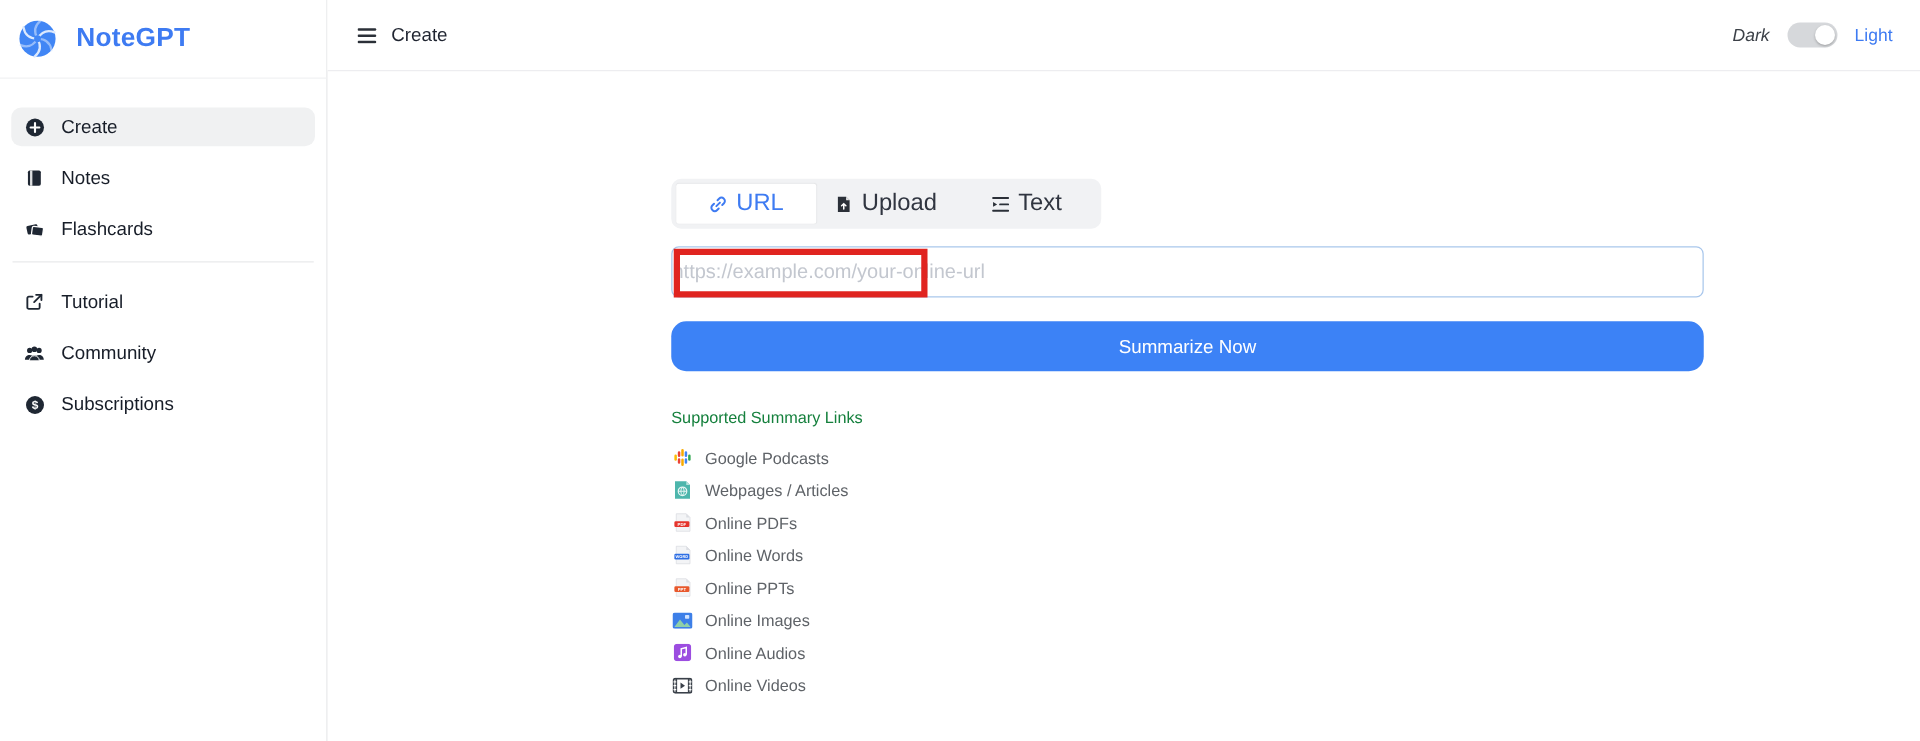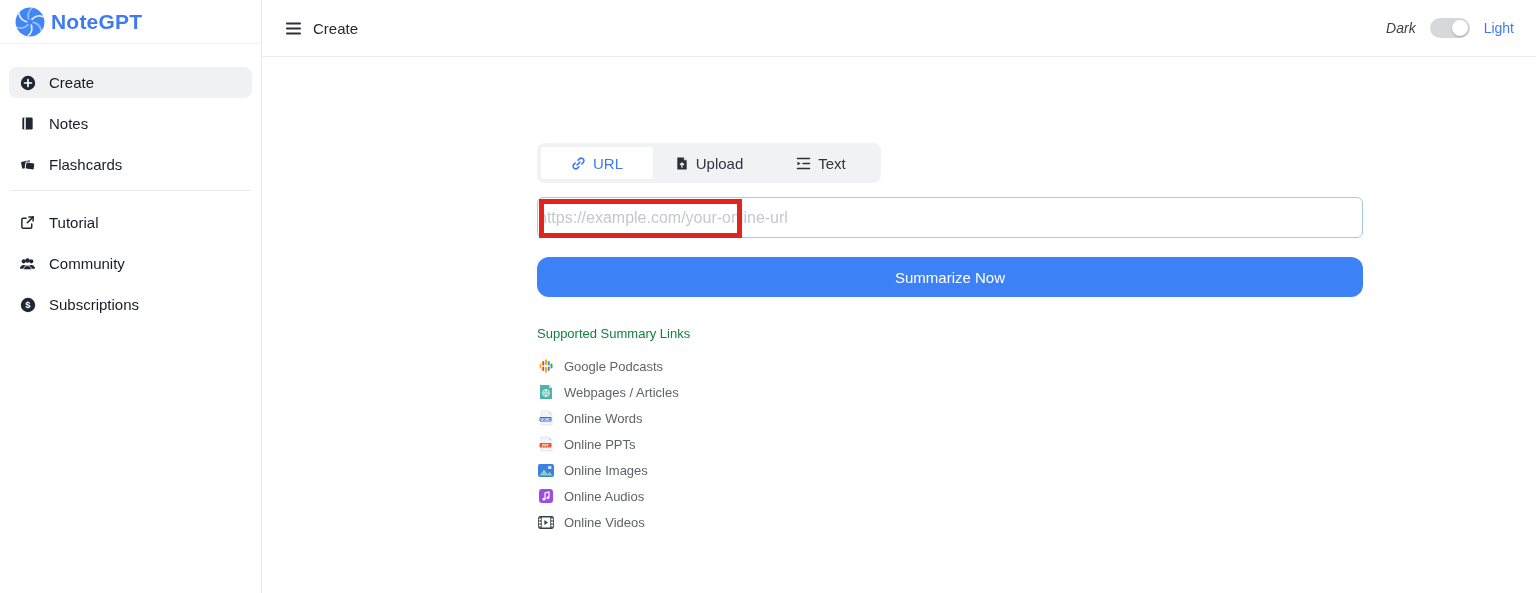--- a/index.html
+++ b/index.html
@@ -2,42 +2,42 @@
 <html><head>
 <meta charset="utf-8">
 <style>
   * { margin:0; padding:0; box-sizing:border-box; }
   html,body { background:#fff; }
   body { font-family:"Liberation Sans", sans-serif; }
   .page { position:relative; width:1536px; height:593px; background:#fff; overflow:hidden; }
 
   
   .sidebar { position:absolute; left:0; top:0; width:262px; height:593px; background:#fff; border-right:1px solid #e9eaec; }
-  .logo-row { height:44px; display:flex; align-items:center; gap:4px; padding-left:13px; border-bottom:1px solid #f1f2f4; }
+  .logo-row { height:63px; display:flex; align-items:center; gap:14px; padding-left:13px; border-bottom:1px solid #f1f2f4; }
   .logo-text { font-size:21px; font-weight:700; color:#3E7BF2; letter-spacing:.2px; }
   .menu { padding:23px 9px 0 9px; }
   .menu-item { height:31px; display:flex; align-items:center; gap:13px; padding:0 10px; margin-bottom:10px; border-radius:8px; color:#171d28; font-size:15px; cursor:pointer; }
   .menu-item.active { background:#f0f1f2; }
   .menu-item .mi { width:17px; height:17px; flex:0 0 17px; display:flex; align-items:center; justify-content:center; }
   .side-divider { height:1px; background:#e9eaec; margin:8px 1px 16px 1px; }
 
   
   .header { position:absolute; left:262px; top:0; width:1274px; height:57px; background:#fff; border-bottom:1px solid #ededf0; display:flex; align-items:center; justify-content:space-between; padding:0 22px 0 24px; }
   .header-left { display:flex; align-items:center; gap:11px; }
   .header-title { font-size:15px; color:#1f2430; }
   .header-right { display:flex; align-items:center; gap:14px; font-size:14px; }
   .dark-label { color:#3c4148;font-style:italic; }
   .light-label { color:#3E7BF2; }
   .toggle { position:relative; width:40px; height:20px; border-radius:10px; background:#d6d8db; cursor:pointer; }
   .toggle-knob { position:absolute; right:2px; top:2px; width:16px; height:16px; border-radius:50%; background:#fff; box-shadow:0 1px 2px rgba(0,0,0,.25); }
 
   
   .content { position:absolute; left:537px; top:143px; width:826px; }
   .tabs { width:344px; height:40px; background:#f1f2f4; border-radius:8px; padding:4px; display:flex; }
-  .tab { flex:1; height:32px; display:flex; align-items:center; justify-content:center; gap:7px; font-size:15px; color:#303540; border-radius:2px; cursor:pointer; }
+  .tab { flex:1; height:32px; display:flex; align-items:center; justify-content:center; gap:7px; font-size:19px; color:#303540; border-radius:2px; cursor:pointer; }
   .tab.active { background:#fff; color:#3E7BF2; box-shadow:0 0 1px rgba(0,0,0,.06); }
   .url-input { margin-top:14px; width:826px; height:41px; border:1px solid #a9c7ec; border-radius:6px; padding:0 0; font-size:16px; color:#333; outline:none; font-family:"Liberation Sans", sans-serif; }
   .url-input::placeholder { color:#c3c7cf; }
   .summarize-btn { margin-top:19px; width:826px; height:40px; background:#3C82F6; border:none; border-radius:12px; color:#fff; font-size:15px; cursor:pointer; font-family:"Liberation Sans", sans-serif; }
   .supported-title { margin-top:29px; font-size:13px; color:#15803d; }
   .supported-list { margin-top:12px; }
   .supported-item { height:26px; display:flex; align-items:center; gap:10px; font-size:13px; color:#5f6368; }
   .supported-item .li { width:17px; height:17px; flex:0 0 17px; display:flex; align-items:center; justify-content:center; }
 
   
@@ -215,20 +215,31 @@
           <svg width="14" height="16" viewBox="0 0 14 16">
               <path d="M1 1h9l3 3v11H1z" fill="#4DB6AC"></path>
               <path d="M10 1v3h3" fill="#b7e2dd"></path>
               <circle cx="7" cy="9" r="3.4" fill="none" stroke="#e6f5f3" stroke-width="1"></circle>
               <path d="M3.6 9h6.8M7 5.6a5.5 5.5 0 0 1 0 6.8M7 5.6a5.5 5.5 0 0 0 0 6.8" fill="none" stroke="#e6f5f3" stroke-width=".8"></path>
             </svg>
         </span>
         <span>Webpages / Articles</span>
       </div>
 
+      <div class="supported-item">
+        <span class="li">
+          <svg width="14" height="16" viewBox="0 0 14 16">
+              <path d="M2 1h8l3 3v11H2z" fill="#f3f4f6" stroke="#d9dbe0" stroke-width=".6"></path>
+              <path d="M10 1v3h3" fill="#dcdee3"></path>
+              <rect x="0.5" y="7" width="12" height="4.6" rx="1" fill="#E5342C"></rect>
+              <text x="6.5" y="10.5" text-anchor="middle" font-size="3.4" font-family="Liberation Sans, sans-serif" font-weight="bold" fill="#fff">PDF</text>
+            </svg>
+        </span>
+        <span>Online PDFs</span>
+      </div>
 
       <div class="supported-item">
         <span class="li">
           <svg width="14" height="16" viewBox="0 0 14 16">
               <path d="M2 1h8l3 3v11H2z" fill="#f3f4f6" stroke="#d9dbe0" stroke-width=".6"></path>
               <path d="M10 1v3h3" fill="#dcdee3"></path>
               <rect x="0.5" y="7" width="12" height="4.6" rx="1" fill="#2F6FE4"></rect>
               <text x="6.5" y="10.5" text-anchor="middle" font-size="3.2" font-family="Liberation Sans, sans-serif" font-weight="bold" fill="#fff">WORD</text>
             </svg>
         </span>

